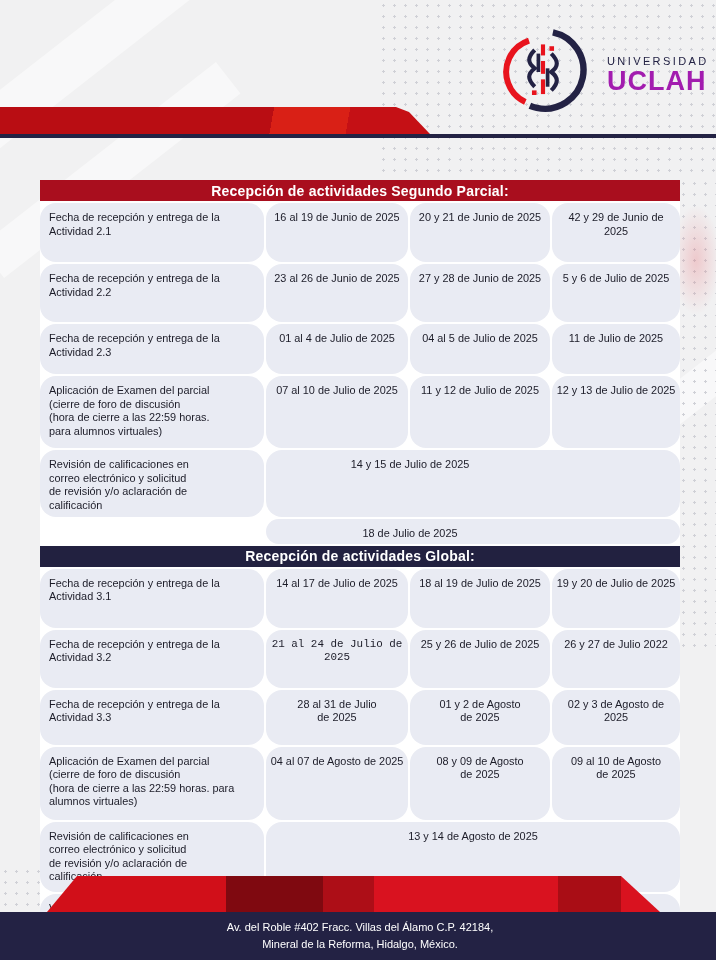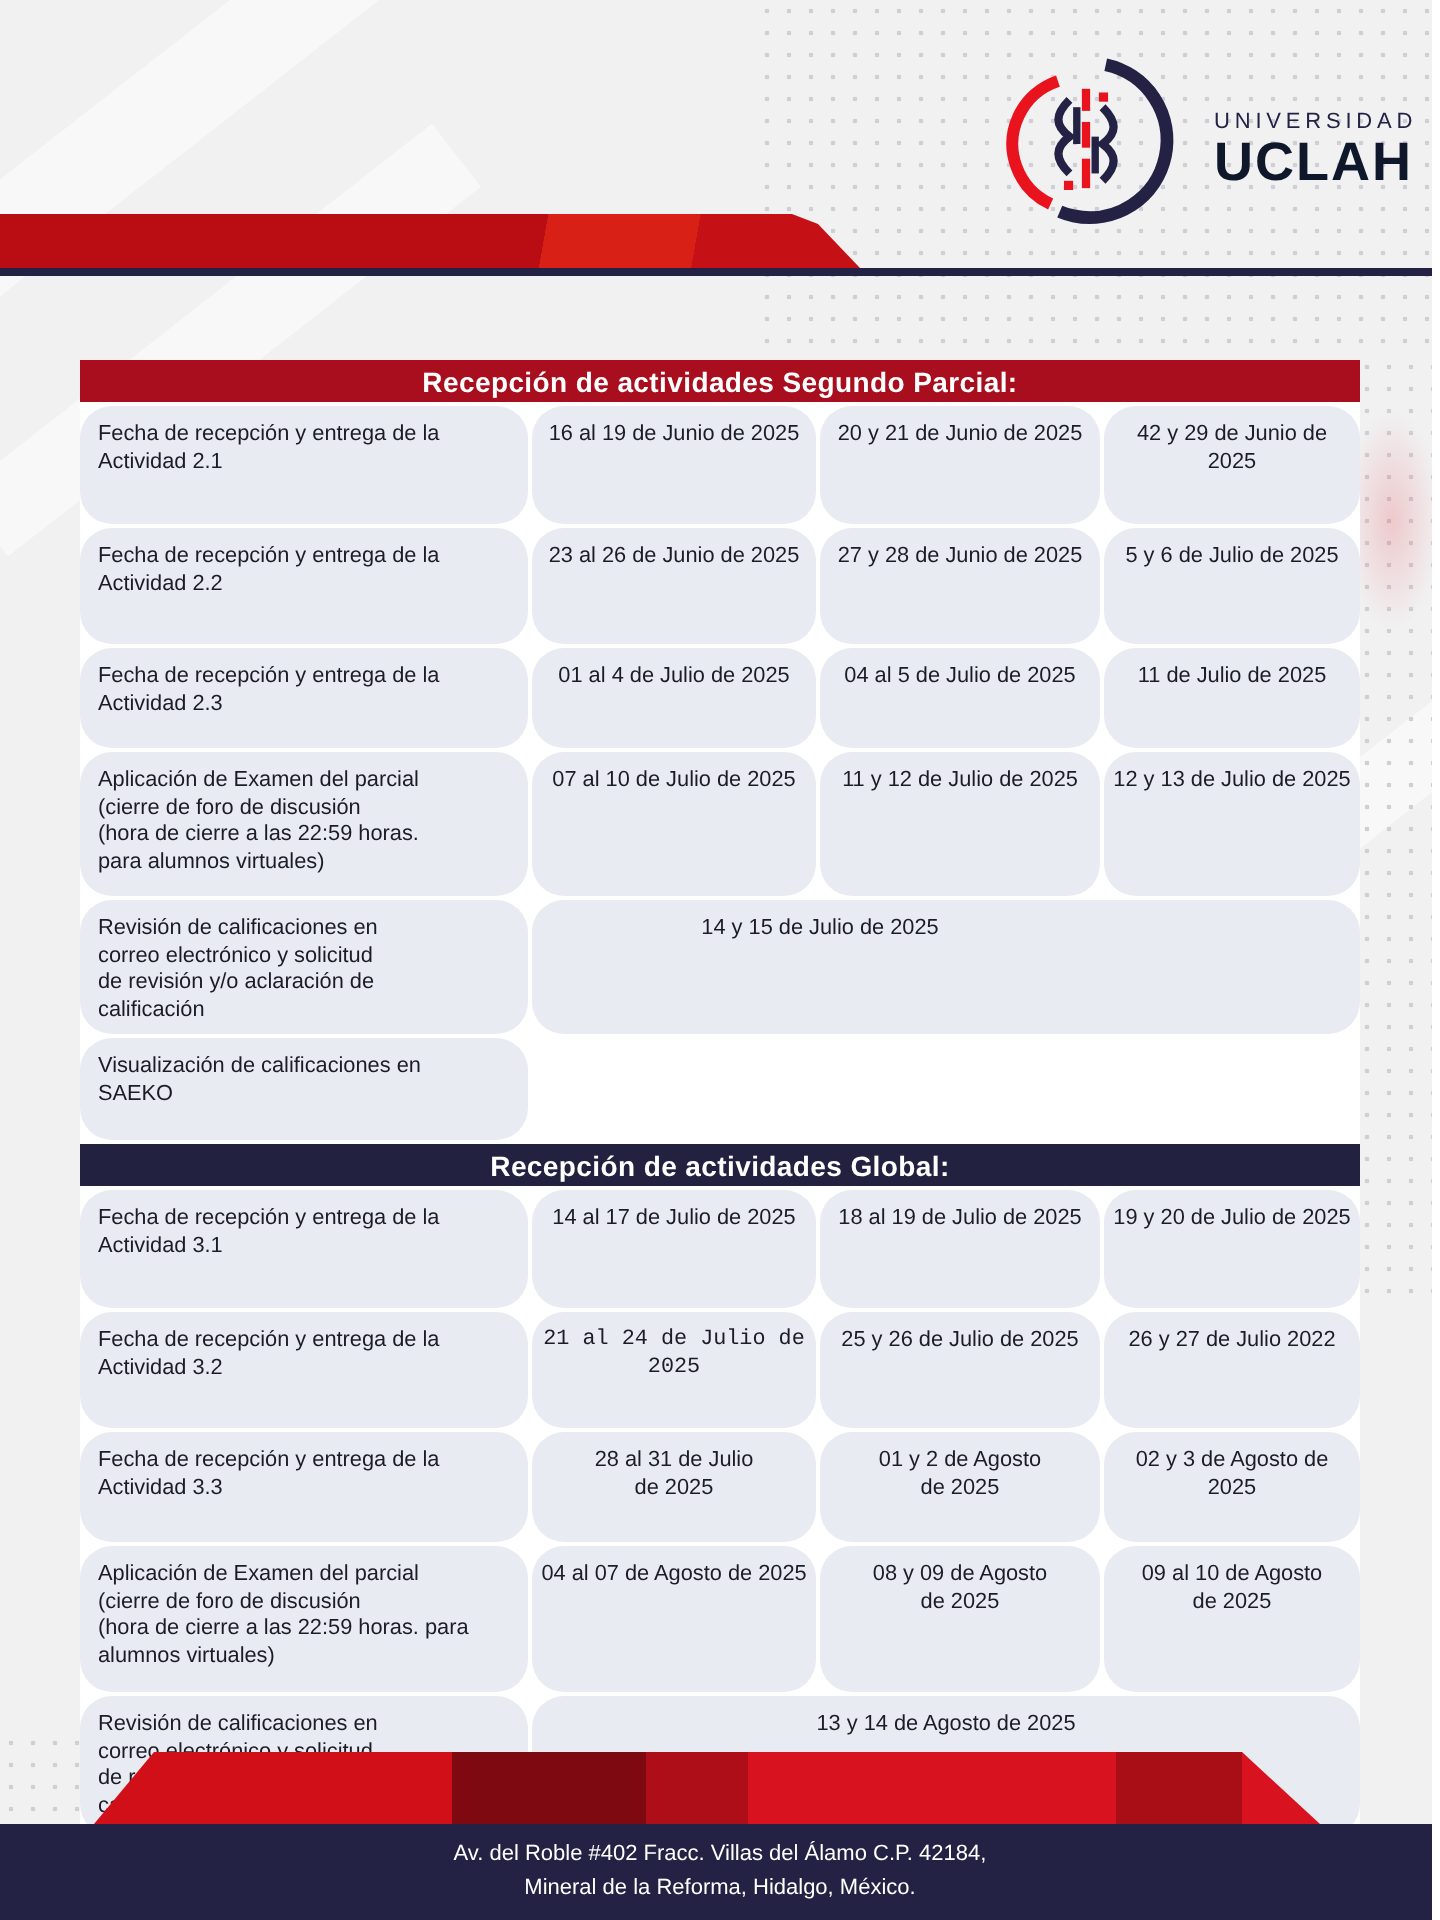--- a/index.html
+++ b/index.html
@@ -33,21 +33,21 @@
   }
   .navy-rule{position:absolute;left:0;top:134px;width:720px;height:4px;background:#232244;}
   .logo{position:absolute;left:497px;top:22px;width:200px;height:100px;display:flex;align-items:center;}
   .emblem{width:92px;height:92px;flex:0 0 auto;}
   .logo-divider{width:3px;height:96px;margin:0 12px 0 6px;display:flex;flex-direction:column;}
   .logo-divider .d-navy{background:#232244;height:64px;}
   .logo-divider .d-gap{height:2px;}
   .logo-divider .d-red{background:#e8131d;height:28px;}
   .logo-text{display:flex;flex-direction:column;justify-content:center;padding-top:6px;}
   .logo-univ{color:#232244;font-size:11px;letter-spacing:2.4px;font-weight:400;}
-  .logo-name{color:#0f172a;font-size:27px;font-weight:800;letter-spacing:1px;line-height:1.05;}
+  .logo-name{color:#a21caf;font-size:27px;font-weight:800;letter-spacing:1px;line-height:1.05;}
   
   .tbl{
     position:absolute;left:40px;top:180px;width:640px;
     background:#ffffff;display:flex;flex-direction:column;gap:2px;
   }
   .tbl-header{
     min-height:21px;display:flex;align-items:center;justify-content:center;
     color:#fff;font-weight:700;font-size:14px;letter-spacing:.2px;
   }
   .tbl-row{display:grid;grid-template-columns:224px 142px 140px 128px;gap:2px;}
@@ -147,22 +147,21 @@
         <div class="cell date" style="white-space: pre-line;">12 y 13 de Julio de 2025</div>
       </div>
       <div class="tbl-row">
         <div class="cell label" style="min-height: 55px;">Revisión de  calificaciones en
 correo electrónico y solicitud
 de revisión y/o aclaración de
 calificación</div>
         <div class="cell date merged offset">14 y 15 de Julio de 2025</div>
       </div>
       <div class="tbl-row">
-        <div class="cell label" style="min-height: 39px;">Visualización de  calificaciones en
-SAEKO</div>
+        <div class="cell date merged offset">18 de Julio de 2025</div>
       </div>
       <div class="tbl-header" style="background: rgb(34, 33, 64);">Recepción de actividades  Global:</div>
       <div class="tbl-row">
         <div class="cell label" style="min-height: 47px;">Fecha de recepción y entrega de la
 Actividad 3.1</div>
         <div class="cell date" style="white-space: pre-line;">14 al 17 de Julio  de 2025</div>
         <div class="cell date" style="white-space: pre-line;">18 al 19 de Julio de 2025</div>
         <div class="cell date" style="white-space: pre-line;">19 y 20 de Julio  de 2025</div>
       </div>
       <div class="tbl-row">

